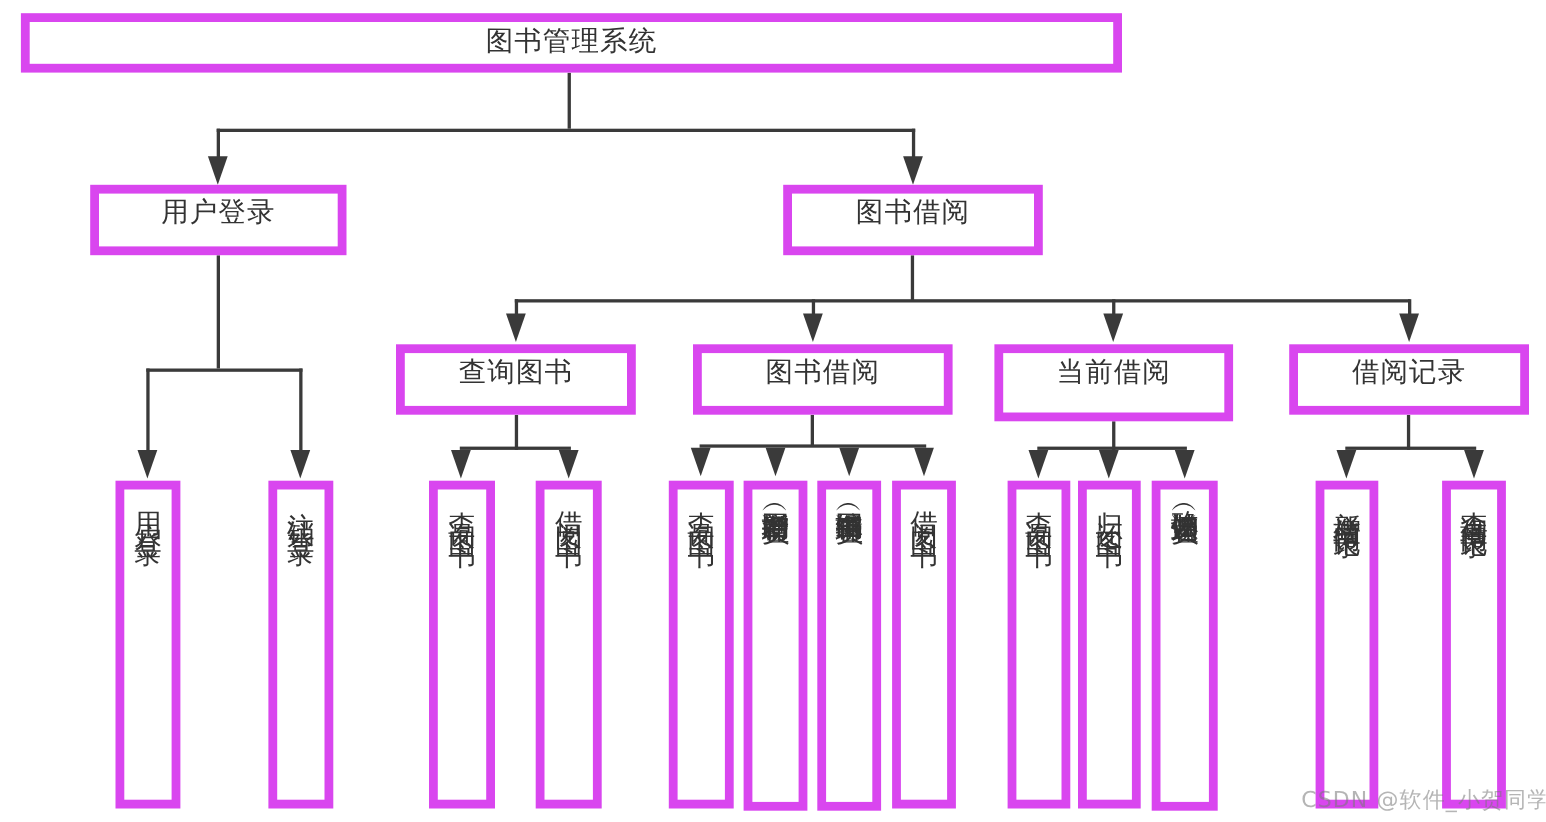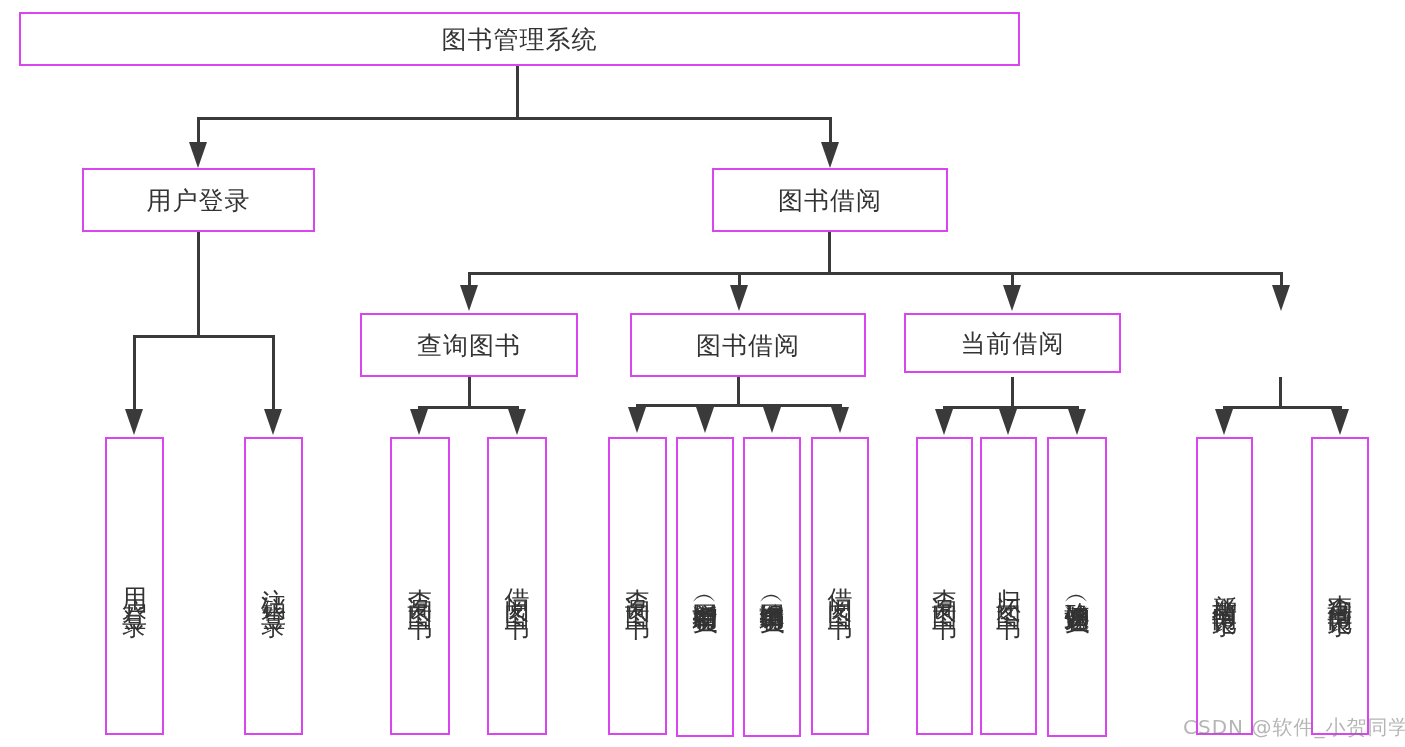--- a/index.html
+++ b/index.html
@@ -4,22 +4,22 @@
 <style>
   * { margin: 0; padding: 0; box-sizing: border-box; }
   html, body { background: #ffffff; }
   body {
     width: 1405px; height: 747px; position: relative; overflow: hidden;
     font-family: "DejaVu Sans", "Liberation Sans", sans-serif;
   }
   #canvas { position: absolute; left: 0; top: 0; width: 1405px; height: 747px; background: #ffffff; }
 
   .node {
-    position: absolute; background: #ffffff; border: 2px solid #d946ef;
-    display: flex; align-items: center; justify-content: center;
+    position: absolute; background: #ffffff; border: 8px solid #d946ef;
+    display: flex; justify-content: center;
     color: #333333; z-index: 2;
   }
   .h-label { font-size: 25px; letter-spacing: 1px; white-space: nowrap; }
 
   .v-node span {
     writing-mode: vertical-rl; text-orientation: mixed;
     font-size: 25px; line-height: 1; white-space: nowrap; color: #333333;
   }
   .vs-4  span { letter-spacing: 9px; }
   .vs-6  span { letter-spacing: 4px; }
@@ -52,22 +52,25 @@
   <div class="node" style="left:712px; top:168px; width:236px; height:64px;">
     <span class="h-label">图书借阅</span>
   </div>
 
   <div class="node" style="left:360px; top:313px; width:218px; height:64px;">
     <span class="h-label">查询图书</span>
   </div>
   <div class="node" style="left:630px; top:313px; width:236px; height:64px;">
     <span class="h-label">图书借阅</span>
   </div>
-  <div class="node" style="left:904px; top:313px; width:217px; height:60px;">
+  <div class="node" style="left:904px; top:313px; width:217px; height:70px;">
     <span class="h-label">当前借阅</span>
+  </div>
+  <div class="node" style="left:1172px; top:313px; width:218px; height:64px;">
+    <span class="h-label">借阅记录</span>
   </div>
 
   <div class="node v-node vs-4" style="left:105px; top:437px; width:59px; height:298px;">
     <span>用户登录</span>
   </div>
   <div class="node v-node vs-4" style="left:244px; top:437px; width:59px; height:298px;">
     <span>注销登录</span>
   </div>
 
   <div class="node v-node vs-4" style="left:390px; top:437px; width:60px; height:298px;">

